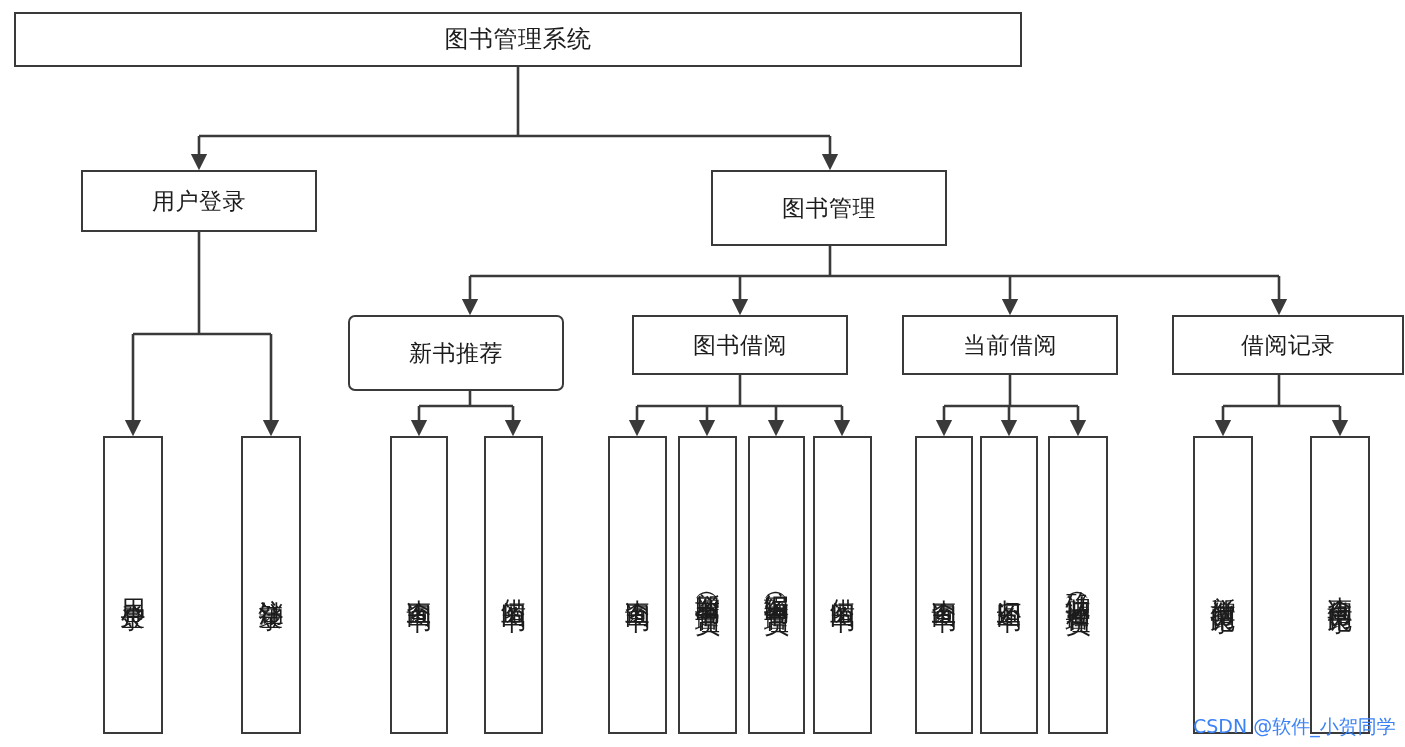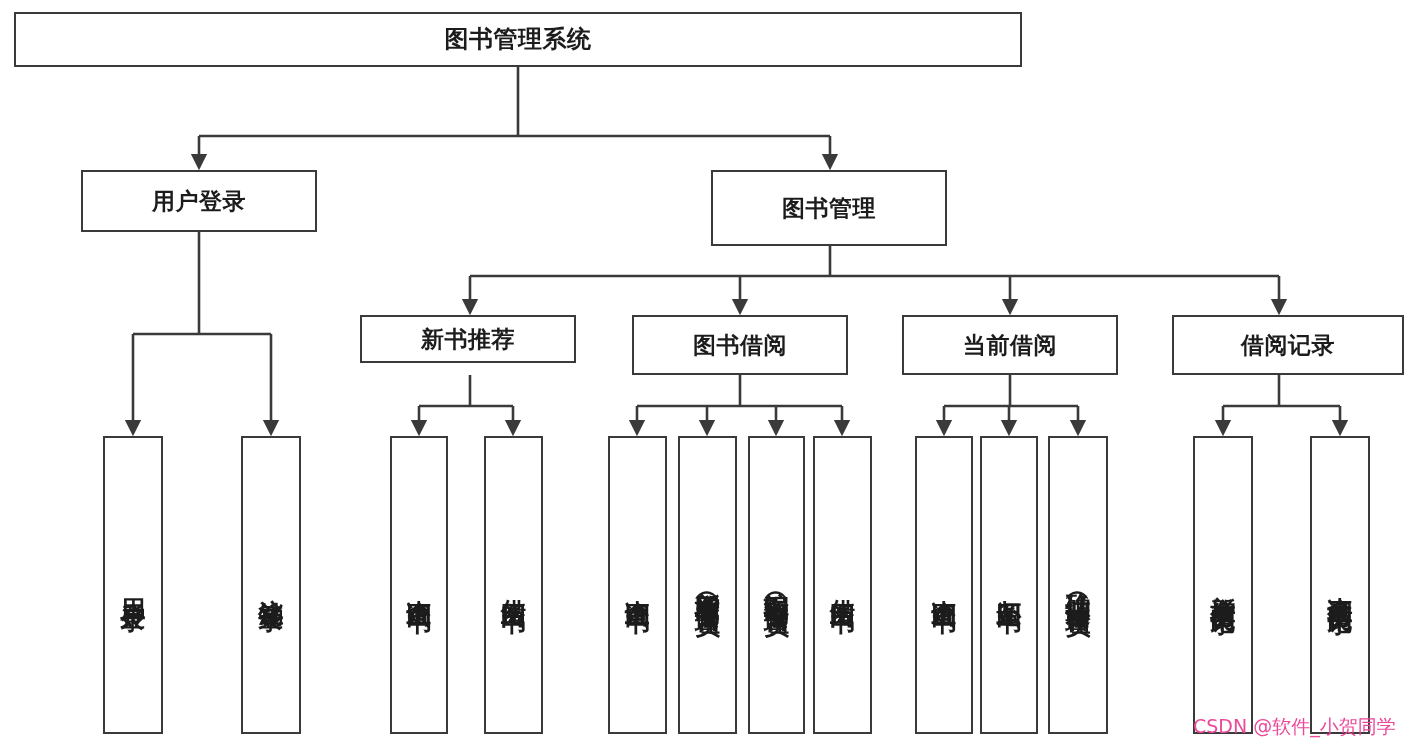--- a/index.html
+++ b/index.html
@@ -36,21 +36,20 @@
     justify-content: center;
     color: #1c1c1c;
     z-index: 2;
   }
   .node .label {
     display: block;
     text-align: right;
     line-height: 1.05;
     white-space: nowrap;
     letter-spacing: 0.5px;
-    font-weight: bold;
   }
   
   .node.h .label {
     font-size: 23px;
   }
   .node.root .label {
     font-size: 24px;
   }
   
   .node.v {
@@ -62,21 +61,21 @@
     font-size: 25px;
     line-height: 1.0;
     letter-spacing: 3px;
     white-space: nowrap;
   }
   .watermark {
     position: absolute;
     left: 1193px;
     top: 714px;
     font-size: 19px;
-    color: #ec4899;
+    color: #3b82f6;
     white-space: nowrap;
     z-index: 3;
     font-family: "DejaVu Sans", "Liberation Sans", sans-serif;
   }
 </style>
 </head>
 <body>
 
 <div id="canvas">
 
@@ -134,21 +133,21 @@
     <span class="label">图书管理系统</span>
   </div>
 
   <div class="node h" style="left:81px; top:170px; width:236px; height:62px;">
     <span class="label">用户登录</span>
   </div>
   <div class="node h" style="left:711px; top:170px; width:236px; height:76px;">
     <span class="label">图书管理</span>
   </div>
 
-  <div class="node h" style="left:360px; top:315px; width:216px; height:48px;">
+  <div class="node h" style="left:348px; top:315px; width:216px; height:76px;border-radius:7px;">
     <span class="label">新书推荐</span>
   </div>
   <div class="node h" style="left:632px; top:315px; width:216px; height:60px;">
     <span class="label">图书借阅</span>
   </div>
   <div class="node h" style="left:902px; top:315px; width:216px; height:60px;">
     <span class="label">当前借阅</span>
   </div>
   <div class="node h" style="left:1172px; top:315px; width:232px; height:60px;">
     <span class="label">借阅记录</span>

